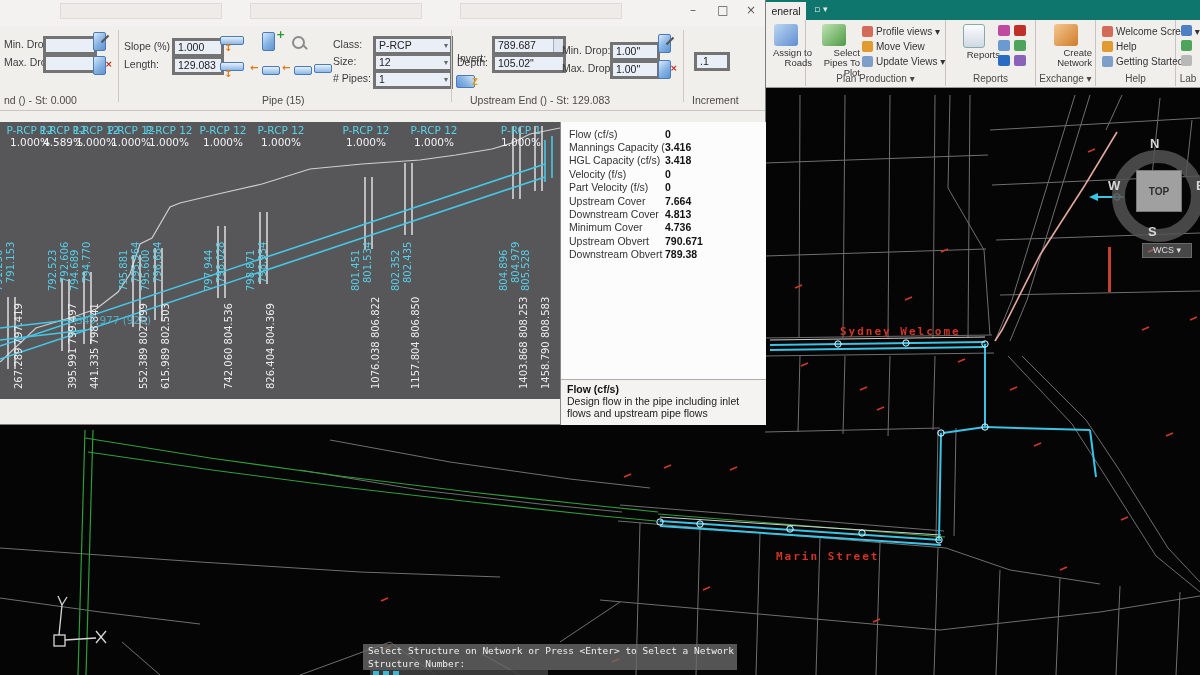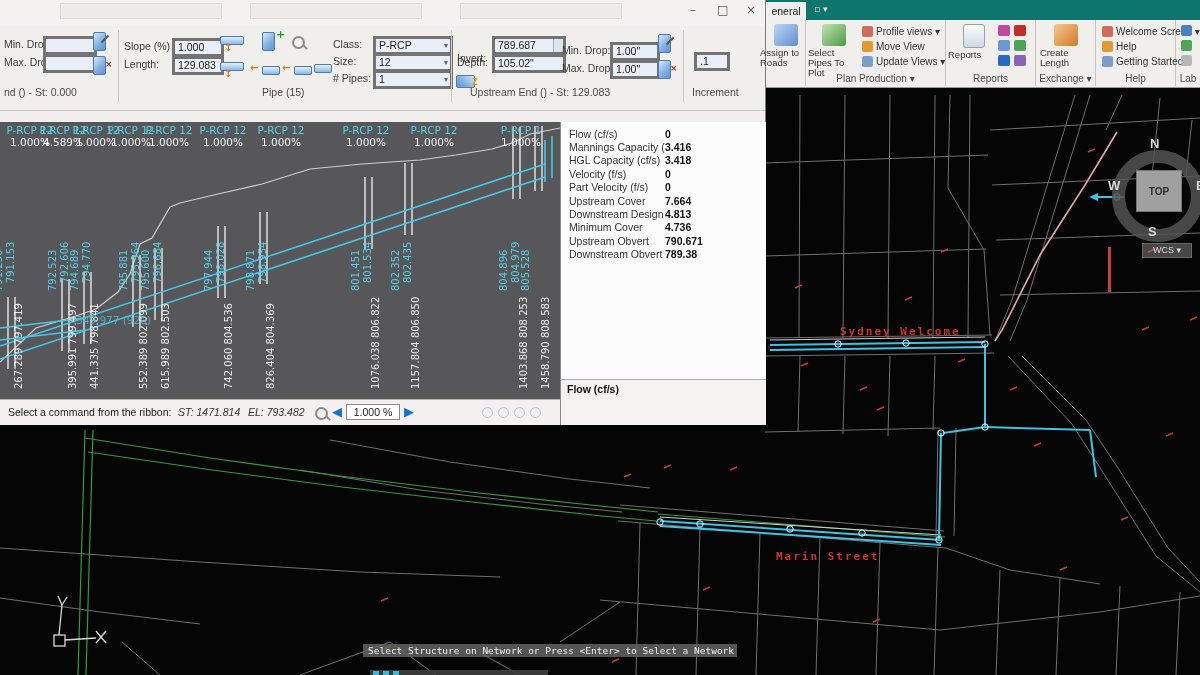--- a/index.html
+++ b/index.html
@@ -30,21 +30,21 @@
   .winbtn{position:absolute;top:3px;width:20px;height:17px;text-align:center;line-height:17px;
           font:12px "DejaVu Sans",sans-serif;color:#5a5a5a;cursor:default;}
   
   #ribbon-left{position:absolute;left:0;top:26px;width:100%;height:84px;background:#f1efec;border-bottom:1px solid #c9c5c0;}
   .vdiv{position:absolute;top:4px;height:72px;width:1px;background:#ccc8c2;}
   .lbl{position:absolute;font:10.5px "Liberation Sans",sans-serif;color:#3c3c3c;white-space:nowrap;}
   .field{position:absolute;height:13px;background:#e9eef7;border:3px solid #737373;
          font:10.5px "Liberation Sans",sans-serif;color:#222;padding:0 3px;line-height:13px;white-space:nowrap;}
   .drop::after{content:"▾";position:absolute;right:2px;top:0;font-size:8px;color:#666;}
   .spin::after{content:"";position:absolute;right:0;top:0;width:9px;height:100%;background:#dfe5ef;border-left:1px solid #9fafc5;}
-  .gfoot{position:absolute;top:60px;font:10.5px "Liberation Sans",sans-serif;color:#4c4a47;white-space:nowrap;}
+  .gfoot{position:absolute;top:68px;font:10.5px "Liberation Sans",sans-serif;color:#4c4a47;white-space:nowrap;}
   .pipe-ico{position:absolute;width:11px;height:17px;border:1px solid #4a7ab8;border-radius:2px;
             background:linear-gradient(135deg,#d9e9fa,#84b2e2 55%,#5e93d2);}
   .ico-x{position:absolute;font:bold 9px "DejaVu Sans",sans-serif;color:#c02818;}
   .ico-pencil{position:absolute;width:10px;height:2px;background:#555;transform:rotate(-45deg);}
   .flat-pipe{position:absolute;width:22px;height:7px;border:1px solid #4a7ab8;border-radius:2px;
              background:linear-gradient(#e6f0fb,#8db8e6);}
   .o-arrow{position:absolute;font:bold 10px "DejaVu Sans",sans-serif;color:#e07818;}
   .mag{position:absolute;width:9px;height:9px;border:2px solid #8a8a8a;border-radius:50%;}
   .mag::after{content:"";position:absolute;left:8px;top:8px;width:6px;height:2px;background:#8a8a8a;transform:rotate(45deg);}
   .gplus{position:absolute;font:bold 11px "DejaVu Sans",sans-serif;color:#2a9a2a;}
@@ -80,21 +80,21 @@
   #prop-desc .t{font:bold 10.5px "Liberation Sans",sans-serif;color:#111;}
   #prop-desc .d{font:10.5px "Liberation Sans",sans-serif;color:#222;line-height:12px;}
   
   #ribbon-right{position:absolute;left:766px;top:0;width:434px;height:88px;background:#f0efec;border-bottom:1px solid #9c9a97;box-sizing:border-box;}
   #rr-tabs{position:absolute;left:0;top:0;width:100%;height:20px;background:#0f766e;}
   #rr-tab{position:absolute;left:0;top:2px;width:40px;height:18px;background:#f0efec;
           font:10.5px "Liberation Sans",sans-serif;color:#222;text-align:center;line-height:18px;}
   #rr-widget{position:absolute;left:48px;top:4px;font:9px "DejaVu Sans",sans-serif;color:#e8e8e8;}
   .rpanel{position:absolute;top:20px;height:66px;border-right:1px solid #c7c3be;box-sizing:border-box;}
   .rfoot{position:absolute;bottom:2px;width:100%;text-align:center;font:10px "Liberation Sans",sans-serif;color:#4c4a47;white-space:nowrap;}
-  .rbig{position:absolute;width:52px;text-align:left;font:9.5px "Liberation Sans",sans-serif;color:#333;line-height:10px;}
+  .rbig{position:absolute;width:52px;text-align:right;font:9.5px "Liberation Sans",sans-serif;color:#333;line-height:10px;}
   .rbig .ic{margin:0 auto 2px;}
   .rrow{position:absolute;display:flex;align-items:center;gap:3px;font:10px "Liberation Sans",sans-serif;color:#333;white-space:nowrap;}
   .mini{width:11px;height:11px;border-radius:2px;flex:none;}
   .ic-box{width:24px;height:22px;border-radius:3px;}
   .smgrid{position:absolute;display:grid;grid-template-columns:15px 15px;grid-auto-rows:14px;gap:1px;}
   .smico{width:12px;height:11px;border-radius:2px;}
   
   #ucs{position:absolute;left:38px;top:585px;}
 </style>
 </head>
@@ -256,20 +256,21 @@
   <line x1="27" y1="55" x2="58" y2="53" stroke="#d8d8d8" stroke-width="1.3"></line>
   <line x1="58" y1="46" x2="68" y2="58" stroke="#d8d8d8" stroke-width="1.3"></line>
   <line x1="68" y1="46" x2="58" y2="58" stroke="#d8d8d8" stroke-width="1.3"></line>
   <line x1="21" y1="50" x2="24" y2="20" stroke="#d8d8d8" stroke-width="1.3"></line>
   <line x1="24" y1="20" x2="20" y2="11" stroke="#d8d8d8" stroke-width="1.3"></line>
   <line x1="24" y1="20" x2="29" y2="12" stroke="#d8d8d8" stroke-width="1.3"></line>
 </svg>
 
 <div id="cmd">
   <div class="cmd-row">Select Structure on Network or Press &lt;Enter&gt; to Select a Network and then a</div>
+  <div class="cmd-row">Structure Number:</div>
   <div id="cmd-mini">
     <div class="cmd-dot"></div>
     <div class="cmd-dot"></div>
     <div class="cmd-dot"></div>
   </div>
 </div>
 
 <div id="editwin">
   <div id="title-bar">
     <div class="ghost" style="left:60px;width:160px"></div>
@@ -444,33 +445,20 @@
           <div class="vlab cy2" style="left: 413px;">802.435</div>
           <div class="vlab wh" style="left: 529px;">1403.868 808.253</div>
           <div class="vlab cy" style="left: 509px;">804.896</div>
           <div class="vlab cy2" style="left: 521px;">804.979</div>
           <div class="vlab wh" style="left: 551px;">1458.790 808.583</div>
           <div class="vlab cy" style="left: 531px;">805.528</div>
         </div>
       <div id="inline-elev">349.977 (920)</div>
     </div>
 
-    <div id="pstatus">
-      <div class="st-txt" style="left:8px">Select a command from the ribbon:</div>
-      <div class="st-txt st-it" style="left:178px">ST: 1471.814</div>
-      <div class="st-txt st-it" style="left:248px">EL: 793.482</div>
-      <div class="mag" style="left:315px;top:7px"></div>
-      <div class="nav-arrow" style="left:332px">◀</div>
-      <div id="zoombox">1.000 %</div>
-      <div class="nav-arrow" style="left:404px">▶</div>
-      <div class="ghost-zoom" style="left:482px"></div>
-      <div class="ghost-zoom" style="left:498px"></div>
-      <div class="ghost-zoom" style="left:514px"></div>
-      <div class="ghost-zoom" style="left:530px"></div>
-    </div>
 
     <div id="props">
       <div id="prop-rows" style="padding-top:5px">
           <div class="prow">
             <div class="pl">Flow (cf/s)</div>
             <div class="pv">0</div>
           </div>
           <div class="prow">
             <div class="pl">Mannings Capacity (cf/s)</div>
             <div class="pv">3.416</div>
@@ -485,38 +473,39 @@
           </div>
           <div class="prow">
             <div class="pl">Part Velocity (f/s)</div>
             <div class="pv">0</div>
           </div>
           <div class="prow">
             <div class="pl">Upstream Cover</div>
             <div class="pv">7.664</div>
           </div>
           <div class="prow">
-            <div class="pl">Downstream Design</div>
+            <div class="pl">Downstream Cover</div>
             <div class="pv">4.813</div>
           </div>
           <div class="prow">
             <div class="pl">Minimum Cover</div>
             <div class="pv">4.736</div>
           </div>
           <div class="prow">
             <div class="pl">Upstream Obvert</div>
             <div class="pv">790.671</div>
           </div>
           <div class="prow">
             <div class="pl">Downstream Obvert</div>
             <div class="pv">789.38</div>
           </div>
         </div>
       <div id="prop-desc">
         <div class="t">Flow (cf/s)</div>
+        <div class="d">Design flow in the pipe including inlet flows and upstream pipe flows</div>
       </div>
     </div>
   </div>
 </div>
 
 <div id="ribbon-right">
   <div id="rr-tabs">
     <div id="rr-tab">eneral</div>
     <div id="rr-widget">▫ ▾</div>
   </div>
@@ -562,21 +551,21 @@
         <div class="smico" style="background: rgb(77, 164, 90);"></div>
         <div class="smico" style="background: rgb(42, 106, 192);"></div>
         <div class="smico" style="background: rgb(138, 98, 184);"></div>
       </div>
     <div class="rfoot">Reports</div>
   </div>
 
   <div class="rpanel" style="left:270px;width:60px">
     <div class="rbig" style="left:4px;top:4px">
       <div class="ic ic-box" style="background:linear-gradient(135deg,#f4c892,#d07a28)"></div>
-      <span>Create Length</span>
+      <span>Create Network</span>
     </div>
     <div class="rfoot">Exchange ▾</div>
   </div>
 
   <div class="rpanel" style="left:330px;width:80px">
     <div id="help-rows">
         <div class="rrow" style="left: 6px; top: 6px;">
           <div class="mini" style="background: rgb(212, 106, 90);"></div>
           <span>Welcome Screen ▾</span>
         </div>

